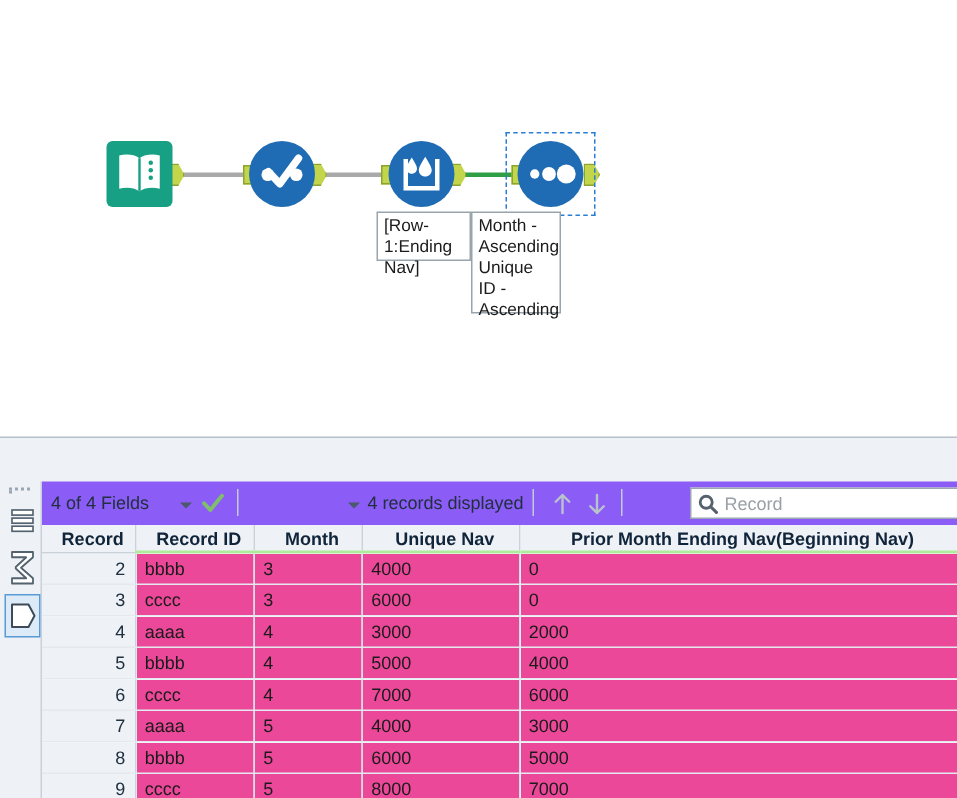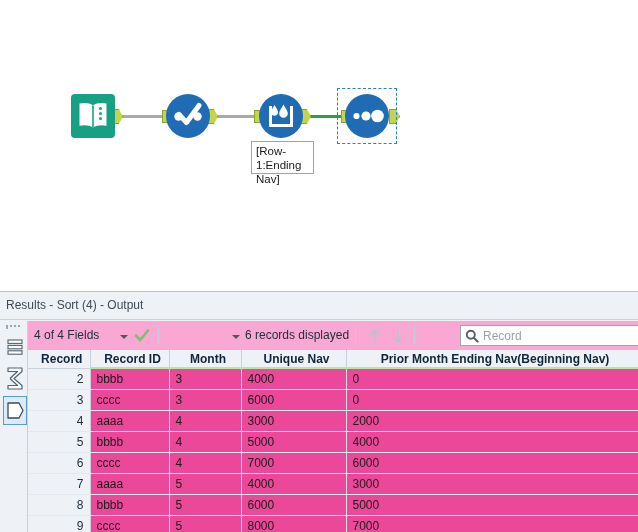--- a/index.html
+++ b/index.html
@@ -149,21 +149,21 @@
     background: #ddeaf7;
   }
 
   
   #toolbar {
     position: absolute;
     left: 28px;
     top: 29px;
     width: 610px;
     height: 29px;
-    background: #f9a8d4;
+    background: #8b5cf6;
   }
   .tb-text {
     position: absolute;
     top: 7px;
     font-size: 12px;
     color: #20303f;
     white-space: nowrap;
   }
   .tb-caret {
     position: absolute;
@@ -321,28 +321,27 @@
     <svg class="node-icon" viewBox="0 0 46 46">
       <circle cx="23" cy="23" r="22" fill="#1f6cb4"></circle>
       <circle cx="12.5" cy="23" r="3.1" fill="#ffffff"></circle>
       <circle cx="22" cy="23" r="4.6" fill="#ffffff"></circle>
       <circle cx="33.5" cy="23" r="6.3" fill="#ffffff"></circle>
     </svg>
   </div>
 
   <div class="annotation" style="left:251px; top:141px; width:63px; height:33px;">[Row-1:Ending Nav]</div>
 
+  <div class="annotation" style="left:314px; top:141px; width:60px; height:68px;">Month - Ascending
+Unique ID - Ascending</div>
 
 </div>
 
 <div id="results">
 
-  <div id="results-titlebar">
-    <div id="results-title">Results - Sort (4) - Output</div>
-  </div>
 
   <div id="rail">
     <div class="rail-grip">
       <i></i>
         <i></i>
         <i></i>
         <i></i>
         <i></i>
     </div>
 
@@ -373,21 +372,21 @@
 
     <svg class="tb-check" style="left:106px;" width="16" height="15" viewBox="0 0 16 15">
       <path d="M2 7.5 L6.2 12 L14 2.5" stroke="#7fbf6b" stroke-width="2.6" fill="none" stroke-linecap="round" stroke-linejoin="round"></path>
     </svg>
 
     <div class="tb-sep" style="left:130px;"></div>
 
     <div class="tb-text" style="left:140px;margin-top:22px;">Cell Viewer</div>
     <div class="tb-caret" style="left:204px;"></div>
 
-    <div class="tb-text" style="left:217px;">6 records displayed</div>
+    <div class="tb-text" style="left:217px;">4 records displayed</div>
 
     <div class="tb-sep" style="left:327px;"></div>
 
     <svg class="tb-arrow" style="left:338px;" width="18" height="18" viewBox="0 0 18 18">
       <path d="M9 15 L9 3 M4.5 7.5 L9 3 L13.5 7.5" stroke="#b9c3cc" stroke-width="1.6" fill="none" stroke-linecap="round" stroke-linejoin="round"></path>
     </svg>
     <svg class="tb-arrow" style="left:361px;" width="18" height="18" viewBox="0 0 18 18">
       <path d="M9 3 L9 15 M4.5 10.5 L9 15 L13.5 10.5" stroke="#b9c3cc" stroke-width="1.6" fill="none" stroke-linecap="round" stroke-linejoin="round"></path>
     </svg>
 

